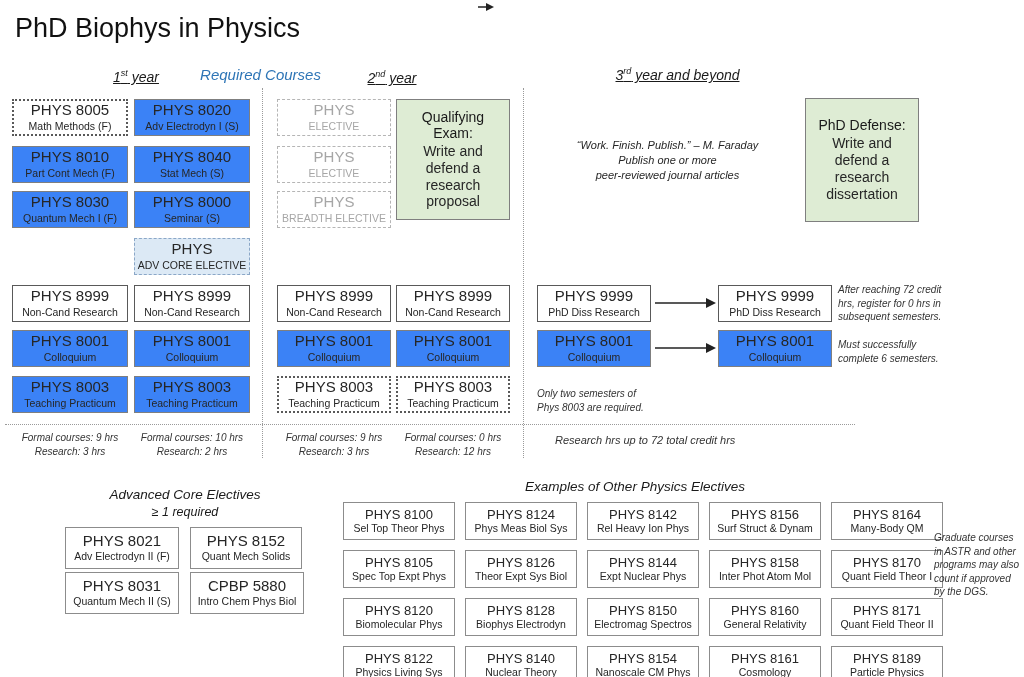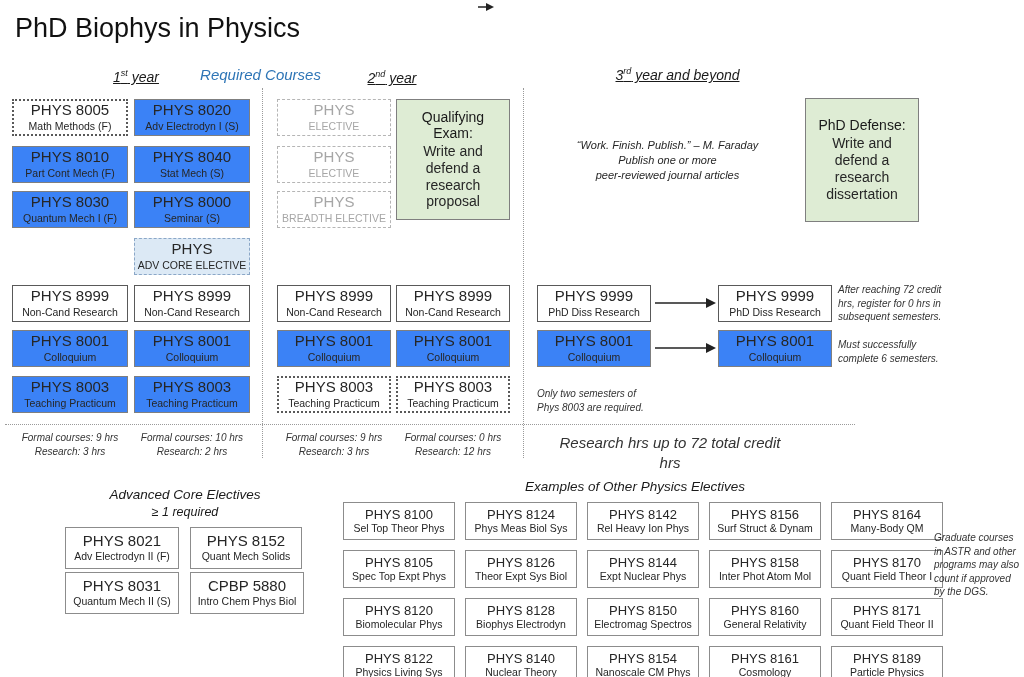--- a/index.html
+++ b/index.html
@@ -210,21 +210,21 @@
     <div>Research: 2 hrs</div>
   </div>
   <div class="footer" style="left:268px;top:431px">
     <div>Formal courses: 9 hrs</div>
     <div>Research: 3 hrs</div>
   </div>
   <div class="footer" style="left:387px;top:431px">
     <div>Formal courses: 0 hrs</div>
     <div>Research: 12 hrs</div>
   </div>
-  <div class="note" style="left:555px;top:433px;width:230px;text-align:center;font-size:15px">Research hrs up to 72 total credit hrs</div>
+  <div class="note" style="left:555px;top:433px;width:230px;font-size:11px">Research hrs up to 72 total credit hrs</div>
 
   <div class="sec-title" style="left:65px;top:487px;width:240px">Advanced Core Electives</div>
   <div class="sec-title" style="left:65px;top:505px;width:240px;font-size:12.5px">≥ 1 required</div>
   <div class="box gbox" style="left:65px;top:527px;width:114px;height:42px">
       <span class="code">PHYS 8021</span>
       <span class="cname">Adv Electrodyn II (F)</span>
     </div>
   <div class="box gbox" style="left:190px;top:527px;width:112px;height:42px">
       <span class="code">PHYS 8152</span>
       <span class="cname">Quant Mech Solids</span>

